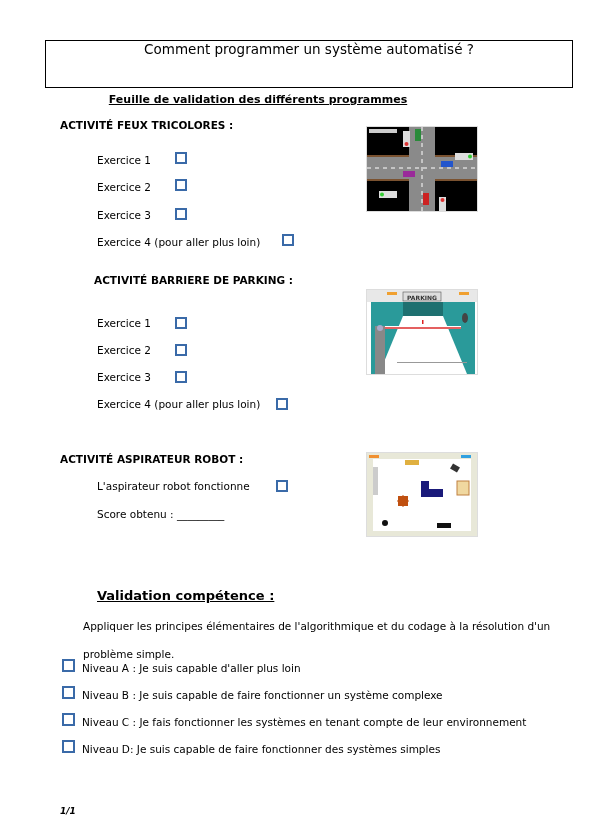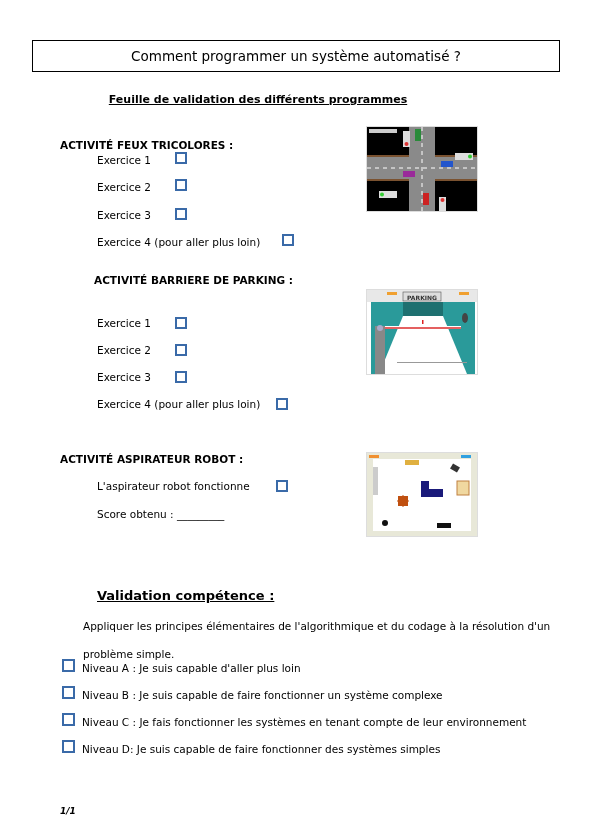--- a/index.html
+++ b/index.html
@@ -1,41 +1,41 @@
 <!DOCTYPE html>
 <html><head>
 <meta charset="utf-8">
 <style>
   html, body { margin:0; padding:0; background:#ffffff; }
   body { width:602px; height:824px; position:relative; overflow:hidden;
          font-family:"DejaVu Sans", sans-serif; color:#000; }
   .abs { position:absolute; }
-  .title-box { left:32px; top:40px; width:528px; height:32px; border:1px solid #000;
-               box-sizing:border-box; display:flex; align-items:center; justify-content:center;
+  .title-box { left:45px; top:40px; width:528px; height:48px; border:1px solid #000;
+               box-sizing:border-box; display:flex; align-items:flex-start; justify-content:center;
                font-size:13.5px; }
   .subtitle { left:0; width:516px; top:93px; text-align:center; font-size:11px; font-weight:bold;
               text-decoration:underline; }
   .section-head { font-size:10.5px; font-weight:bold; left:60px; }
   .row-label { font-size:10.5px; left:97px; white-space:nowrap; }
   .cb { width:12px; height:12px; border:2px solid #3a6aa8; box-sizing:border-box; background:#fff; cursor:pointer; }
   .thumb { width:110px; border:1px solid #ddd; overflow:hidden; }
   .vc-head { left:97px; top:588px; font-size:13px; font-weight:bold; text-decoration:underline; }
   .vc-text { left:83px; top:612px; width:490px; font-size:10.5px; line-height:28px; }
   .lvl-label { font-size:10.5px; left:82px; white-space:nowrap; }
   .page-num { left:60px; top:806px; font-size:9px; font-weight:bold; font-style:italic; }
 </style>
 </head>
 <body>
 
 <div class="abs title-box">
   <span>Comment programmer un système automatisé ?</span>
 </div>
 <div class="abs subtitle">Feuille de validation des différents programmes</div>
 
-<div class="abs section-head" style="top:119px;margin-top:20px;">ACTIVITÉ FEUX TRICOLORES :</div>
+<div class="abs section-head" style="top:119px;">ACTIVITÉ FEUX TRICOLORES :</div>
 <div class="abs row-label" style="top:154px;">Exercice 1</div>
 <div class="abs cb" style="left:175px; top:152px;"></div>
 <div class="abs row-label" style="top:181px;">Exercice 2</div>
 <div class="abs cb" style="left:175px; top:179px;"></div>
 <div class="abs row-label" style="top:209px;">Exercice 3</div>
 <div class="abs cb" style="left:175px; top:208px;"></div>
 <div class="abs row-label" style="top:236px;">Exercice 4 (pour aller plus loin)</div>
 <div class="abs cb" style="left:282px; top:234px;"></div>
 
 <div class="abs thumb" style="left:366px; top:126px; height:84px;">

